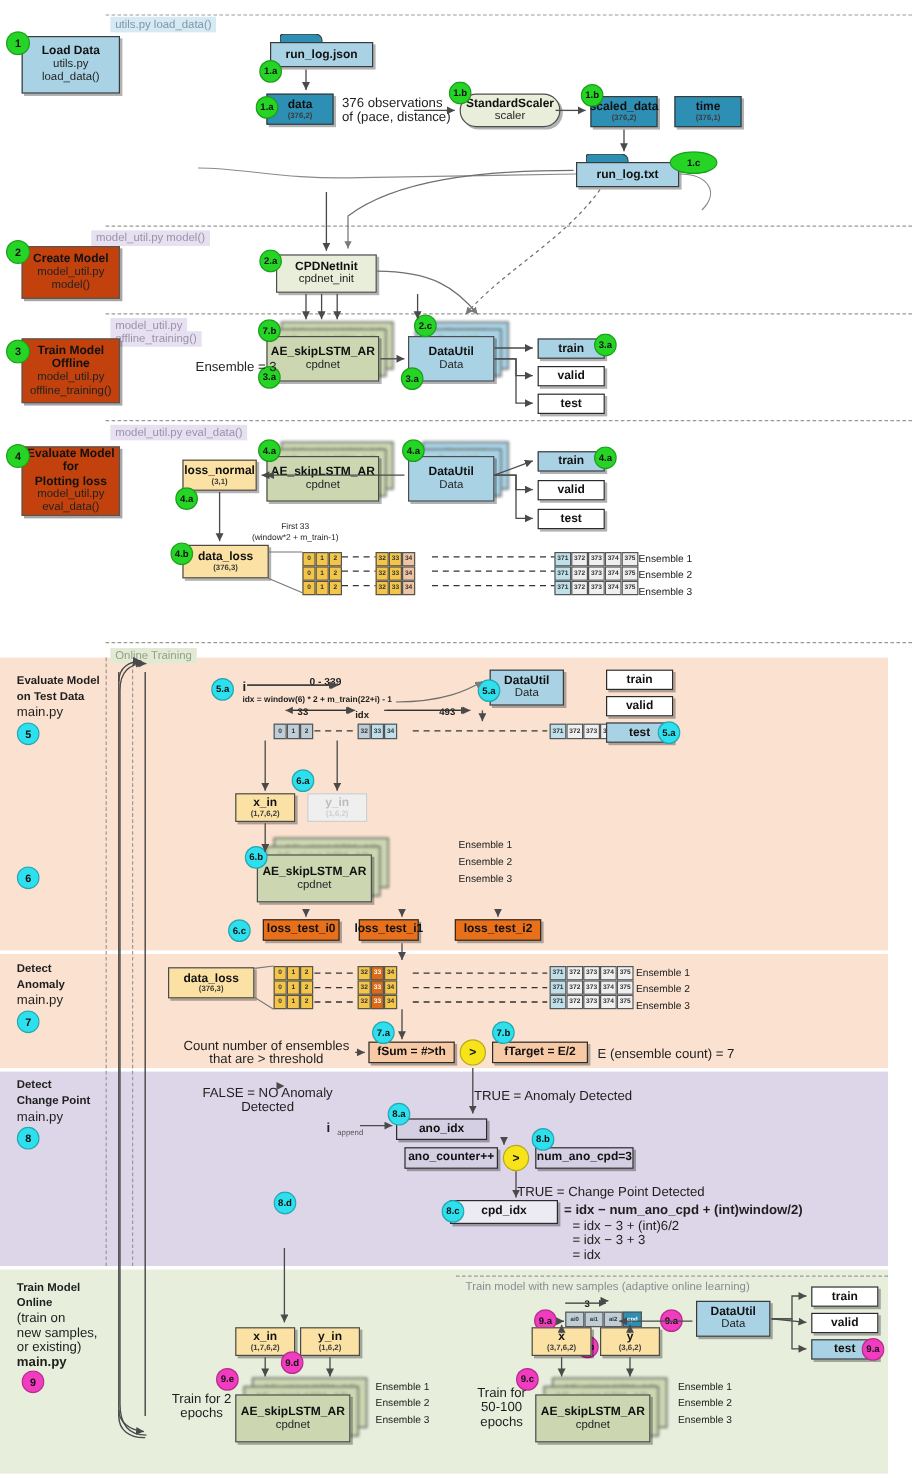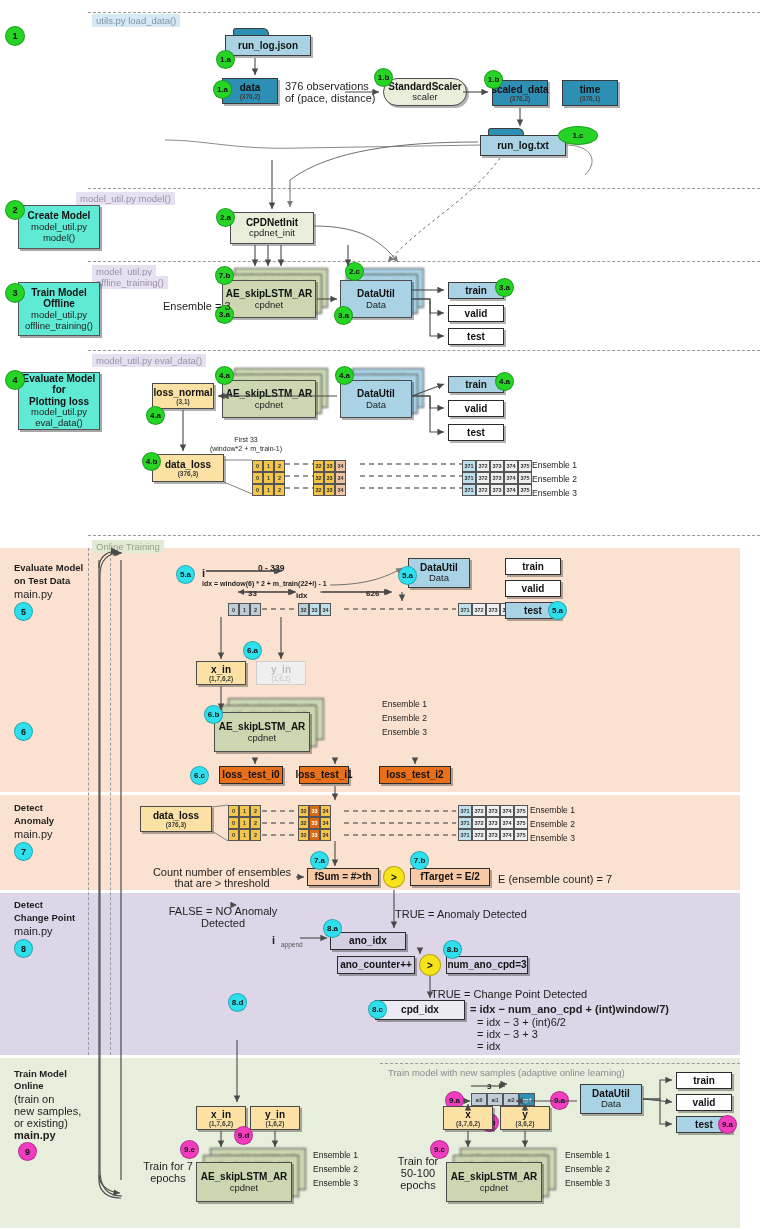--- a/index.html
+++ b/index.html
@@ -19,21 +19,21 @@
   
   .sectag{position:absolute;font-size:9.5px;color:#8e8ea0;padding:1px 4px;white-space:nowrap;}
   .sectag.blue{background:#d7e9f3;color:#7c97a8;}
   .sectag.purple{background:#e6e0f0;color:#9a92ab;}
   .sectag.green{background:#e2ead6;color:#93a383;}
   .sectag.plain{background:transparent;color:#8a8a93;}
 
   
   .box{position:absolute;box-sizing:border-box;display:flex;flex-direction:column;
        align-items:center;justify-content:center;text-align:center;line-height:1.15;}
-  .b-olive{background:#5eead4;border:1.4px solid #555;box-shadow:2px 2px 0 rgba(0,0,0,.35);}
+  .b-olive{background:#c2410c;border:1.4px solid #555;box-shadow:2px 2px 0 rgba(0,0,0,.35);}
   .b-cream{background:#e9eedb;border:1.2px solid #4d4d4d;box-shadow:2px 2px 0 rgba(0,0,0,.3);}
   .b-lblue{background:#a9d3e5;border:1.4px solid #3b3b3b;box-shadow:2px 2px 0 rgba(0,0,0,.3);}
   .b-dblue{background:#2e8fb5;border:1.4px solid #3b3b3b;box-shadow:2px 2px 0 rgba(0,0,0,.3);color:#00222e;}
   .b-white{background:#fff;border:1.6px solid #2b2b2b;box-shadow:2px 2px 0 rgba(0,0,0,.3);}
   .b-yellow{background:#fbe2a4;border:1.3px solid #4a4a4a;box-shadow:2px 2px 0 rgba(0,0,0,.3);}
   .b-orange{background:#e8701a;border:1.4px solid #2b2b2b;box-shadow:2px 2px 0 rgba(0,0,0,.3);}
   .b-peachbox{background:#f7c9a5;border:1.4px solid #2b2b2b;box-shadow:2px 2px 0 rgba(0,0,0,.3);}
   .b-lavender{background:#d5cfe3;border:1.4px solid #2b2b2b;box-shadow:2px 2px 0 rgba(0,0,0,.3);}
   .b-ghost{background:#efefef;border:1.2px solid #cfcfcf;color:#b9b9b9;}
 
@@ -105,20 +105,25 @@
   <div class="vsep" style="left:110px;top:548px;height:507px;"></div>
 
   <div class="sectag blue" style="left:92px;top:14px;">utils.py load_data()</div>
   <div class="sectag purple" style="left:76px;top:192px;">model_util.py model()</div>
   <div class="sectag purple" style="left:92px;top:265px;">model_util.py</div>
   <div class="sectag purple" style="left:92px;top:276px;">offline_training()</div>
   <div class="sectag purple" style="left:92px;top:354px;">model_util.py eval_data()</div>
   <div class="sectag green" style="left:92px;top:540px;">Online Training</div>
   <div class="sectag plain" style="left:384px;top:1066px;">Train model with new samples (adaptive online learning)</div>
 
+  <div class="box b-lblue" style="left:18px;top:30px;width:82px;height:48px;">
+    <div class="bt">Load Data</div>
+    <div class="bs">utils.py</div>
+    <div class="bs">load_data()</div>
+  </div>
   <div class="bul bul-green" style="left:5px;top:26px;width:20px;height:20px;font-size:9px;">1</div>
 
   <div class="box b-olive" style="left:18px;top:205px;width:82px;height:44px;">
     <div class="bt">Create Model</div>
     <div class="bs">model_util.py</div>
     <div class="bs">model()</div>
   </div>
   <div class="bul bul-green" style="left:5px;top:200px;width:20px;height:20px;font-size:9px;">2</div>
 
   <div class="box b-olive" style="left:18px;top:282px;width:82px;height:54px;">
@@ -345,21 +350,21 @@
   <div class="ens" style="left:532px;top:460px;">Ensemble 1</div>
   <div class="ens" style="left:532px;top:474px;">Ensemble 2</div>
   <div class="ens" style="left:532px;top:488px;">Ensemble 3</div>
 
   <div class="bul bul-cyan" style="left:176px;top:565px;width:19px;height:19px;font-size:8px;">5.a</div>
   <div class="lbl b" style="left:202px;top:567px;">i</div>
   <div class="lbl b" style="left:258px;top:563px;font-size:8.5px;">0 - 339</div>
   <div class="lbl b" style="left:202px;top:580px;font-size:7px;">idx = window(6) * 2 + m_train(22+i) - 1</div>
   <div class="lbl b" style="left:248px;top:589px;font-size:8px;">33</div>
   <div class="lbl b" style="left:296px;top:591px;font-size:8px;">idx</div>
-  <div class="lbl b" style="left:366px;top:589px;font-size:8px;">626</div>
+  <div class="lbl b" style="left:366px;top:589px;font-size:8px;">493</div>
 
   <div class="grid" style="left:228px;top:603px;" id="g5L">
       <div class="grow">
         <div class="cell c-slate" style="width: 11px; height: 13px;">0</div>
         <div class="cell c-slate" style="width: 11px; height: 13px;">1</div>
         <div class="cell c-slate" style="width: 11px; height: 13px;">2</div>
       </div>
     </div>
   <div class="grid" style="left:298px;top:603px;" id="g5M">
       <div class="grow">
@@ -535,39 +540,39 @@
   <div class="bul bul-cyan" style="left:443px;top:940px;width:19px;height:19px;font-size:8px;">8.b</div>
 
   <div class="lbl" style="left:431px;top:988px;">
     <span class="b">TRUE</span><span> = Change Point Detected</span>
   </div>
 
   <div class="box b-white" style="left:375px;top:1000px;width:90px;height:20px;background:#eceaf2;">
     <div class="bt">cpd_idx</div>
   </div>
   <div class="bul bul-cyan" style="left:368px;top:1000px;width:19px;height:19px;font-size:8px;">8.c</div>
-  <div class="lbl b" style="left:470px;top:1003px;">= idx − num_ano_cpd + (int)window/7)</div>
+  <div class="lbl b" style="left:470px;top:1003px;">= idx − num_ano_cpd + (int)window/2)</div>
   <div class="lbl" style="left:477px;top:1016px;">= idx − 3 + (int)6/2</div>
   <div class="lbl" style="left:477px;top:1028px;">= idx − 3 + 3</div>
   <div class="lbl" style="left:477px;top:1040px;">= idx</div>
 
   <div class="bul bul-cyan" style="left:228px;top:993px;width:19px;height:19px;font-size:8px;">8.d</div>
 
   <div class="box b-yellow" style="left:196px;top:1106px;width:50px;height:24px;">
     <div class="bt">x_in</div>
     <div class="dim">(1,7,6,2)</div>
   </div>
   <div class="box b-yellow" style="left:250px;top:1106px;width:50px;height:24px;">
     <div class="bt">y_in</div>
     <div class="dim">(1,6,2)</div>
   </div>
   <div class="bul bul-pink" style="left:234px;top:1126px;width:19px;height:19px;font-size:8px;">9.d</div>
   <div class="bul bul-pink" style="left:180px;top:1140px;width:19px;height:19px;font-size:8px;">9.e</div>
 
-  <div class="lbl c" style="left:140px;top:1160px;width:56px;">Train for 7</div>
+  <div class="lbl c" style="left:140px;top:1160px;width:56px;">Train for 2</div>
   <div class="lbl c" style="left:140px;top:1172px;width:56px;">epochs</div>
 
   <div class="stack" style="left:196px;top:1148px;width:112px;height:54px;">
     <div class="c blur" style="left:14px;top:0;width:96px;height:42px;">AE_skipLSTM_AR</div>
     <div class="c blur" style="left:7px;top:7px;width:96px;height:42px;">AE_skipLSTM_AR</div>
     <div class="c front" style="left:0;top:14px;width:96px;height:40px;">
       <div class="bt">AE_skipLSTM_AR</div>
       <div class="bs">cpdnet</div>
     </div>
   </div>

